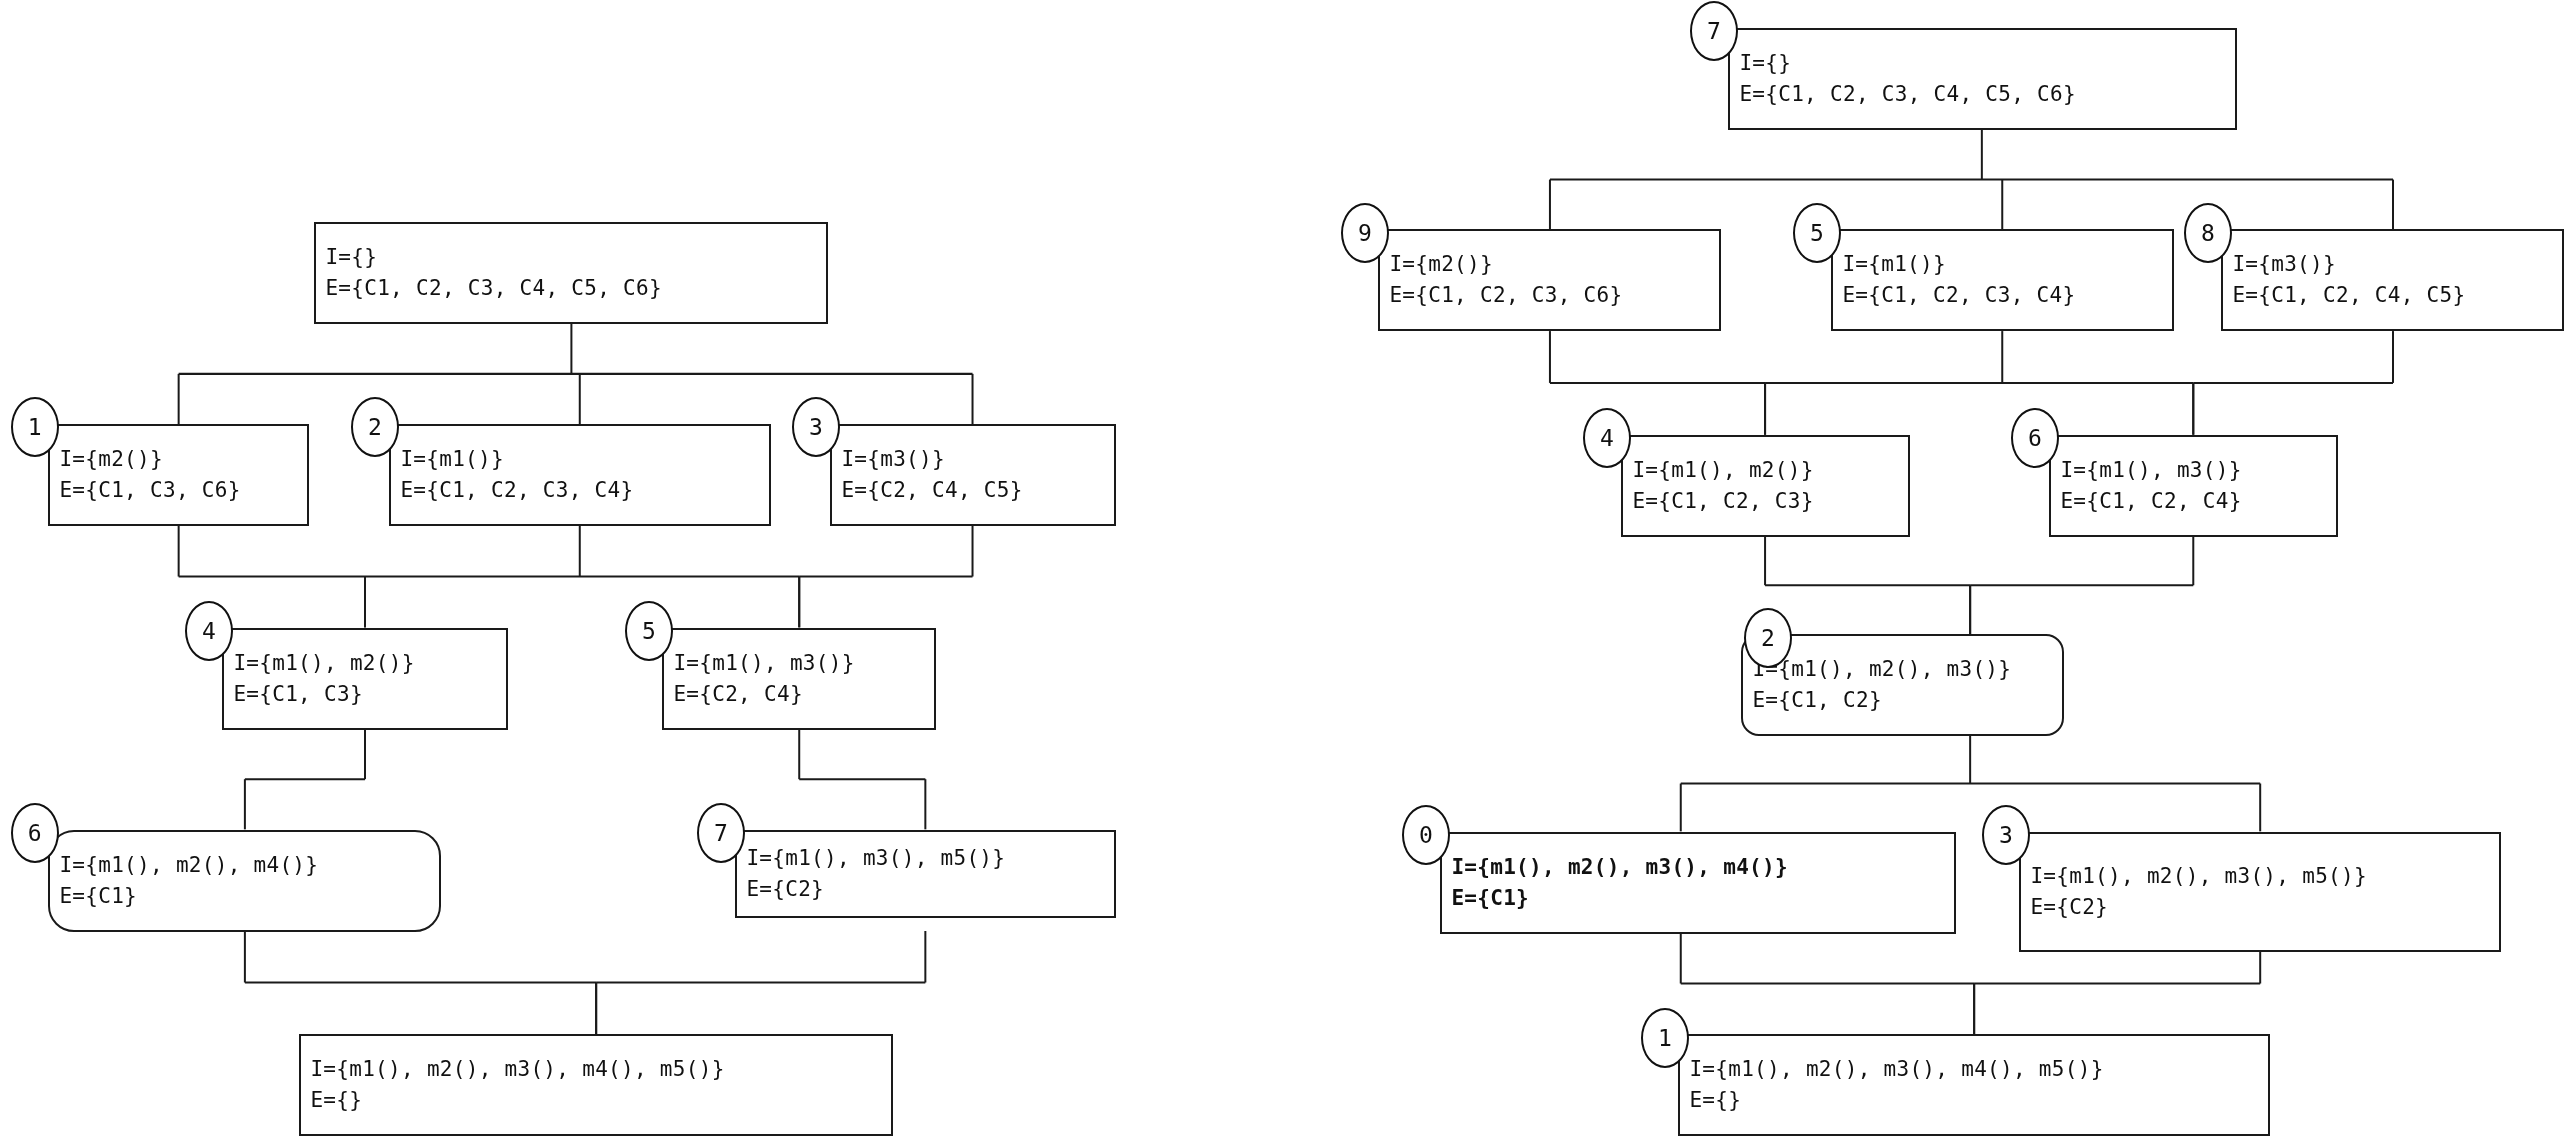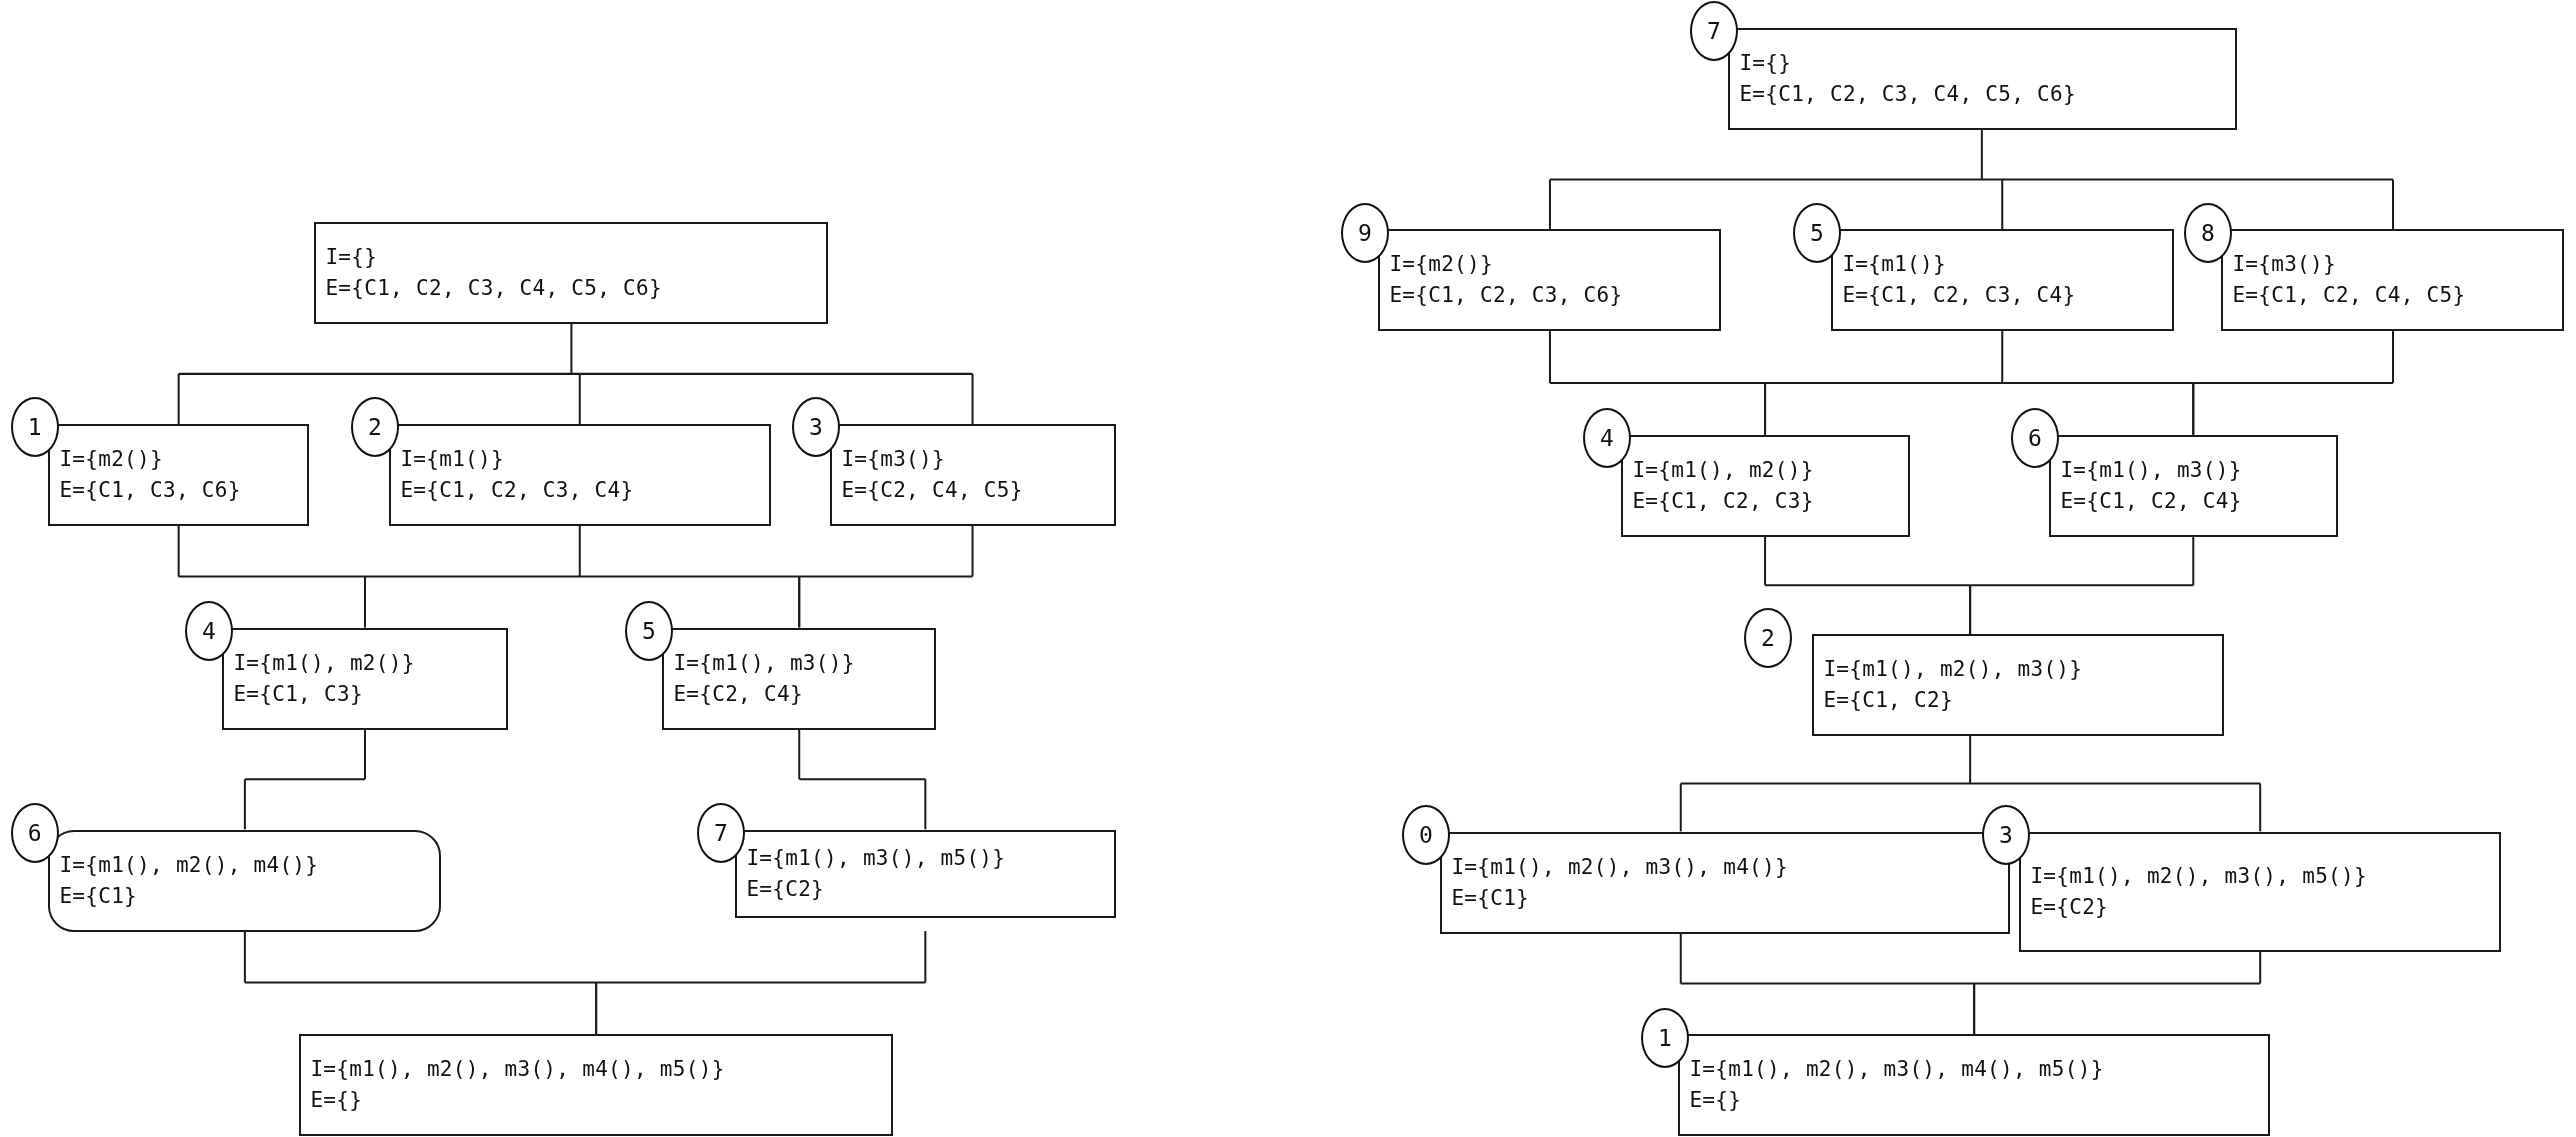--- a/index.html
+++ b/index.html
@@ -225,28 +225,28 @@
         </div>
       </div>
       <div class="badge" style="left: 1583px; top: 408px;">4</div>
       <div class="node" style="left: 2049px; top: 435px; width: 289px; height: 102px;">
         <div class="lines">
           <span class="ln">I={m1(), m3()}</span>
           <span class="ln">E={C1, C2, C4}</span>
         </div>
       </div>
       <div class="badge" style="left: 2011px; top: 408px;">6</div>
-      <div class="node" style="left: 1812px; top: 634px; width: 412px; height: 102px;">
+      <div class="node" style="left: 1741px; top: 634px; width: 323px; height: 102px; border-radius: 18px;">
         <div class="lines">
           <span class="ln">I={m1(), m2(), m3()}</span>
           <span class="ln">E={C1, C2}</span>
         </div>
       </div>
       <div class="badge" style="left: 1744px; top: 608px;">2</div>
-      <div class="node" style="left: 1440px; top: 832px; width: 570px; height: 102px;">
+      <div class="node" style="left: 1440px; top: 832px; width: 516px; height: 102px; font-weight: bold;">
         <div class="lines">
           <span class="ln">I={m1(), m2(), m3(), m4()}</span>
           <span class="ln">E={C1}</span>
         </div>
       </div>
       <div class="badge" style="left: 1402px; top: 805px;">0</div>
       <div class="node" style="left: 2019px; top: 832px; width: 482px; height: 120px;">
         <div class="lines">
           <span class="ln">I={m1(), m2(), m3(), m5()}</span>
           <span class="ln">E={C2}</span>

